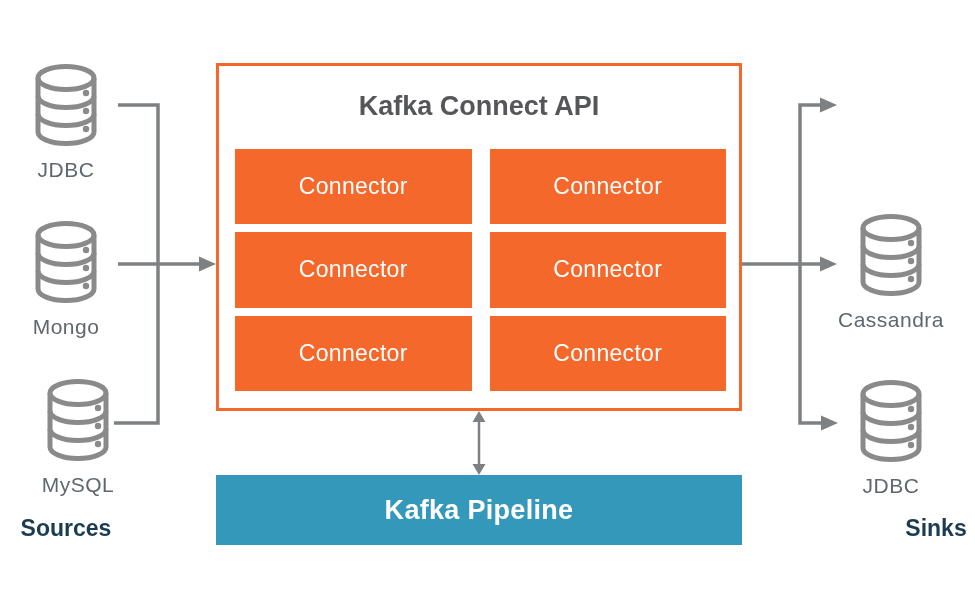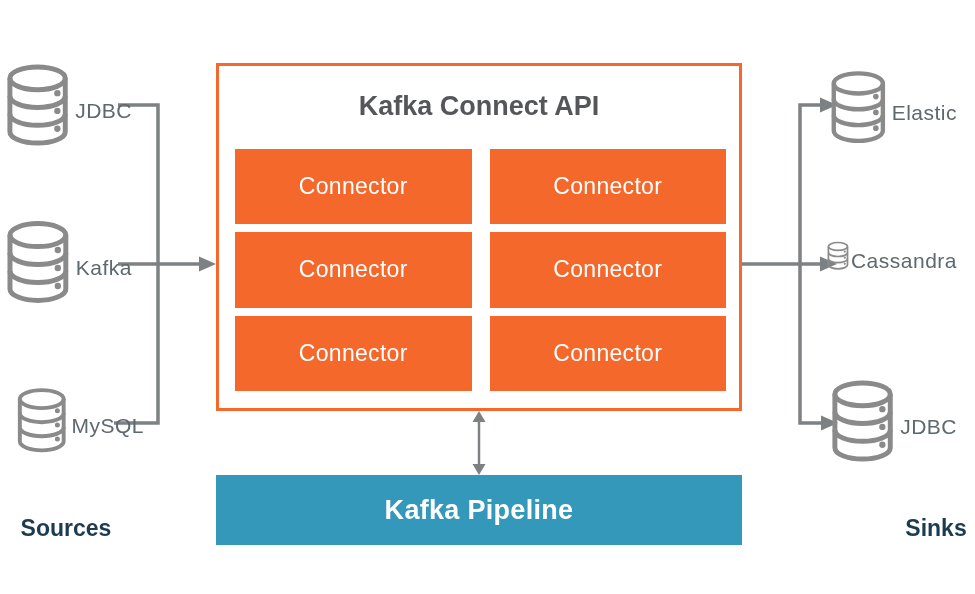--- a/index.html
+++ b/index.html
@@ -9,21 +9,21 @@
     --arrow-gray:#7E8183;
     --title-gray:#55565A;
     --label-gray:#5E686F;
     --heading-dark:#1B3B50;
   }
   *{margin:0;padding:0;box-sizing:border-box;}
   body{background:#fff;font-family:"Liberation Sans",sans-serif;}
   .canvas{position:relative;width:975px;height:594px;background:#ffffff;overflow:hidden;}
 
   
-  .db-node{position:absolute;width:132px;display:flex;flex-direction:row;align-items:center;}
+  .db-node{position:absolute;width:132px;display:flex;flex-direction:column;align-items:center;}
   .db-icon{width:76px;height:84px;display:block;}
   .db-label{margin-top:10px;font-size:21px;color:var(--label-gray);letter-spacing:.5px;}
 
   .col-heading{position:absolute;width:132px;text-align:center;font-size:23px;font-weight:bold;color:var(--heading-dark);}
 
   
   .api-box{position:absolute;left:216px;top:63px;width:526px;height:348px;border:3px solid var(--orange);background:#fff;}
   .api-title{margin-top:25px;text-align:center;font-size:27px;line-height:30px;font-weight:bold;color:var(--title-gray);}
   .connector-grid{position:absolute;left:16px;top:83px;width:491px;height:242px;
     display:grid;grid-template-columns:1fr 1fr;grid-template-rows:1fr 1fr 1fr;gap:8px 18px;}
@@ -82,21 +82,21 @@
   <div class="db-node" style="left:0;top:64px">
     <svg class="db-icon" viewBox="0 0 76 84">
         <use href="#db-symbol"></use>
       </svg>
     <div class="db-label">JDBC</div>
   </div>
   <div class="db-node" style="left:0;top:221px">
     <svg class="db-icon" viewBox="0 0 76 84">
         <use href="#db-symbol"></use>
       </svg>
-    <div class="db-label">Kafka</div>
+    <div class="db-label">Mongo</div>
   </div>
   <div class="db-node" style="left:12px;top:379px">
     <svg class="db-icon" viewBox="0 0 76 84">
         <use href="#db-symbol"></use>
       </svg>
     <div class="db-label">MySQL</div>
   </div>
   <div class="col-heading" style="left:0;top:515px">Sources</div>
 
   <div class="api-box">
@@ -108,26 +108,20 @@
       <div class="connector">Connector</div>
       <div class="connector">Connector</div>
       <div class="connector">Connector</div>
     </div>
   </div>
 
   <div class="pipeline-box">
     <div class="pipeline-label">Kafka Pipeline</div>
   </div>
 
-  <div class="db-node" style="left:825px;top:66px">
-    <svg class="db-icon" viewBox="0 0 76 84">
-        <use href="#db-symbol"></use>
-      </svg>
-    <div class="db-label">Elastic</div>
-  </div>
   <div class="db-node" style="left:825px;top:214px">
     <svg class="db-icon" viewBox="0 0 76 84">
         <use href="#db-symbol"></use>
       </svg>
     <div class="db-label">Cassandra</div>
   </div>
   <div class="db-node" style="left:825px;top:380px">
     <svg class="db-icon" viewBox="0 0 76 84">
         <use href="#db-symbol"></use>
       </svg>

